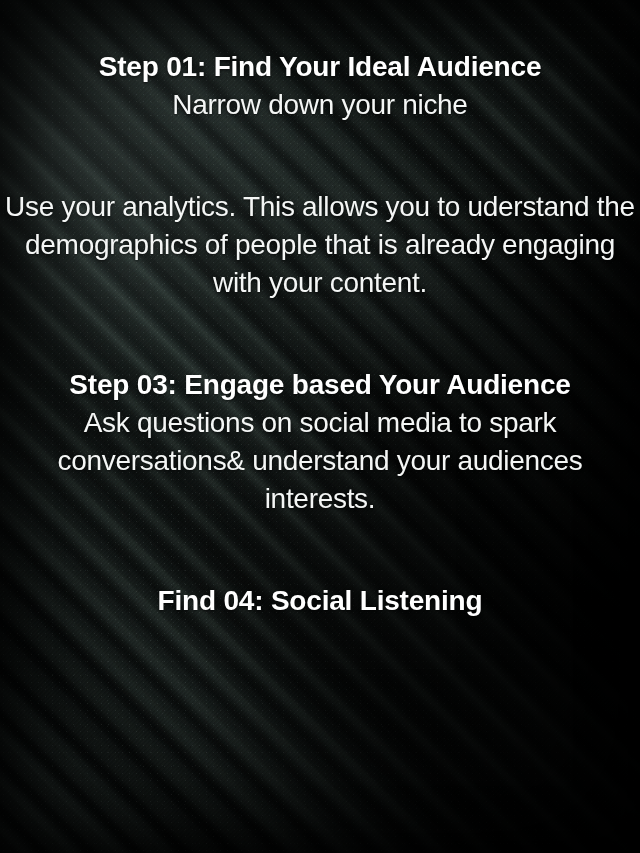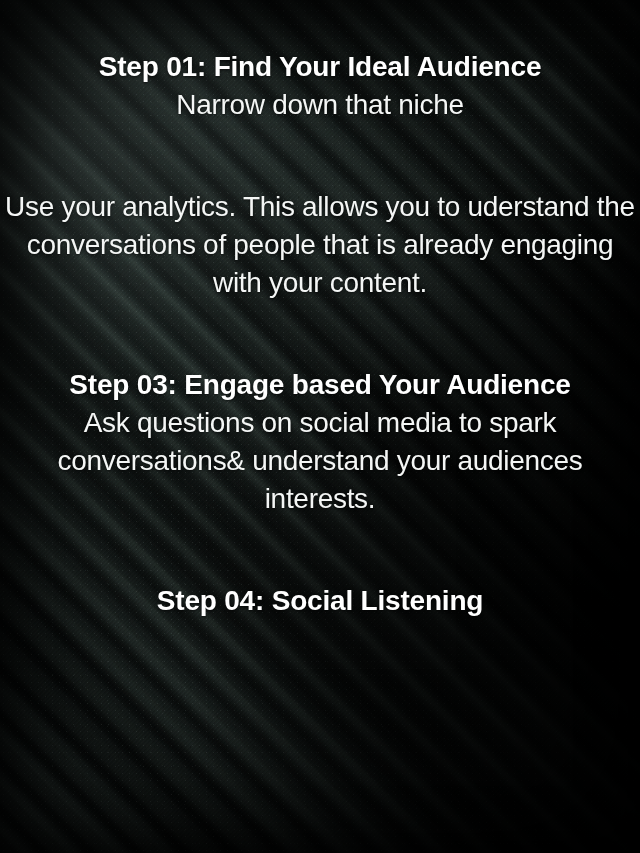--- a/index.html
+++ b/index.html
@@ -170,30 +170,30 @@
   <div class="bg-folds"></div>
   <div class="bg-weave"></div>
   <div class="bg-noise"></div>
   <div class="bg-light"></div>
   <div class="bg-vignette"></div>
 
   <div class="content">
 
     <div class="step-block">
       <p class="step-title">Step 01: Find Your Ideal Audience</p>
-      <p class="step-body">Narrow down that niche</p>
+      <p class="step-body">Narrow down your niche</p>
     </div>
 
     <div class="step-block">
-      <p class="step-body">Use your analytics. This allows you to uderstand the conversations of people that is already engaging with your content.</p>
+      <p class="step-body">Use your analytics. This allows you to uderstand the demographics of people that is already engaging with your content.</p>
     </div>
 
     <div class="step-block">
       <p class="step-title">Step 03: Engage based Your Audience</p>
       <p class="step-body">Ask questions on social media to spark conversations&amp; understand your audiences interests.</p>
     </div>
 
     <div class="step-block">
-      <p class="step-title">Step 04: Social Listening</p>
+      <p class="step-title">Find 04: Social Listening</p>
     </div>
 
   </div>
 </div>
 
 </body></html>

